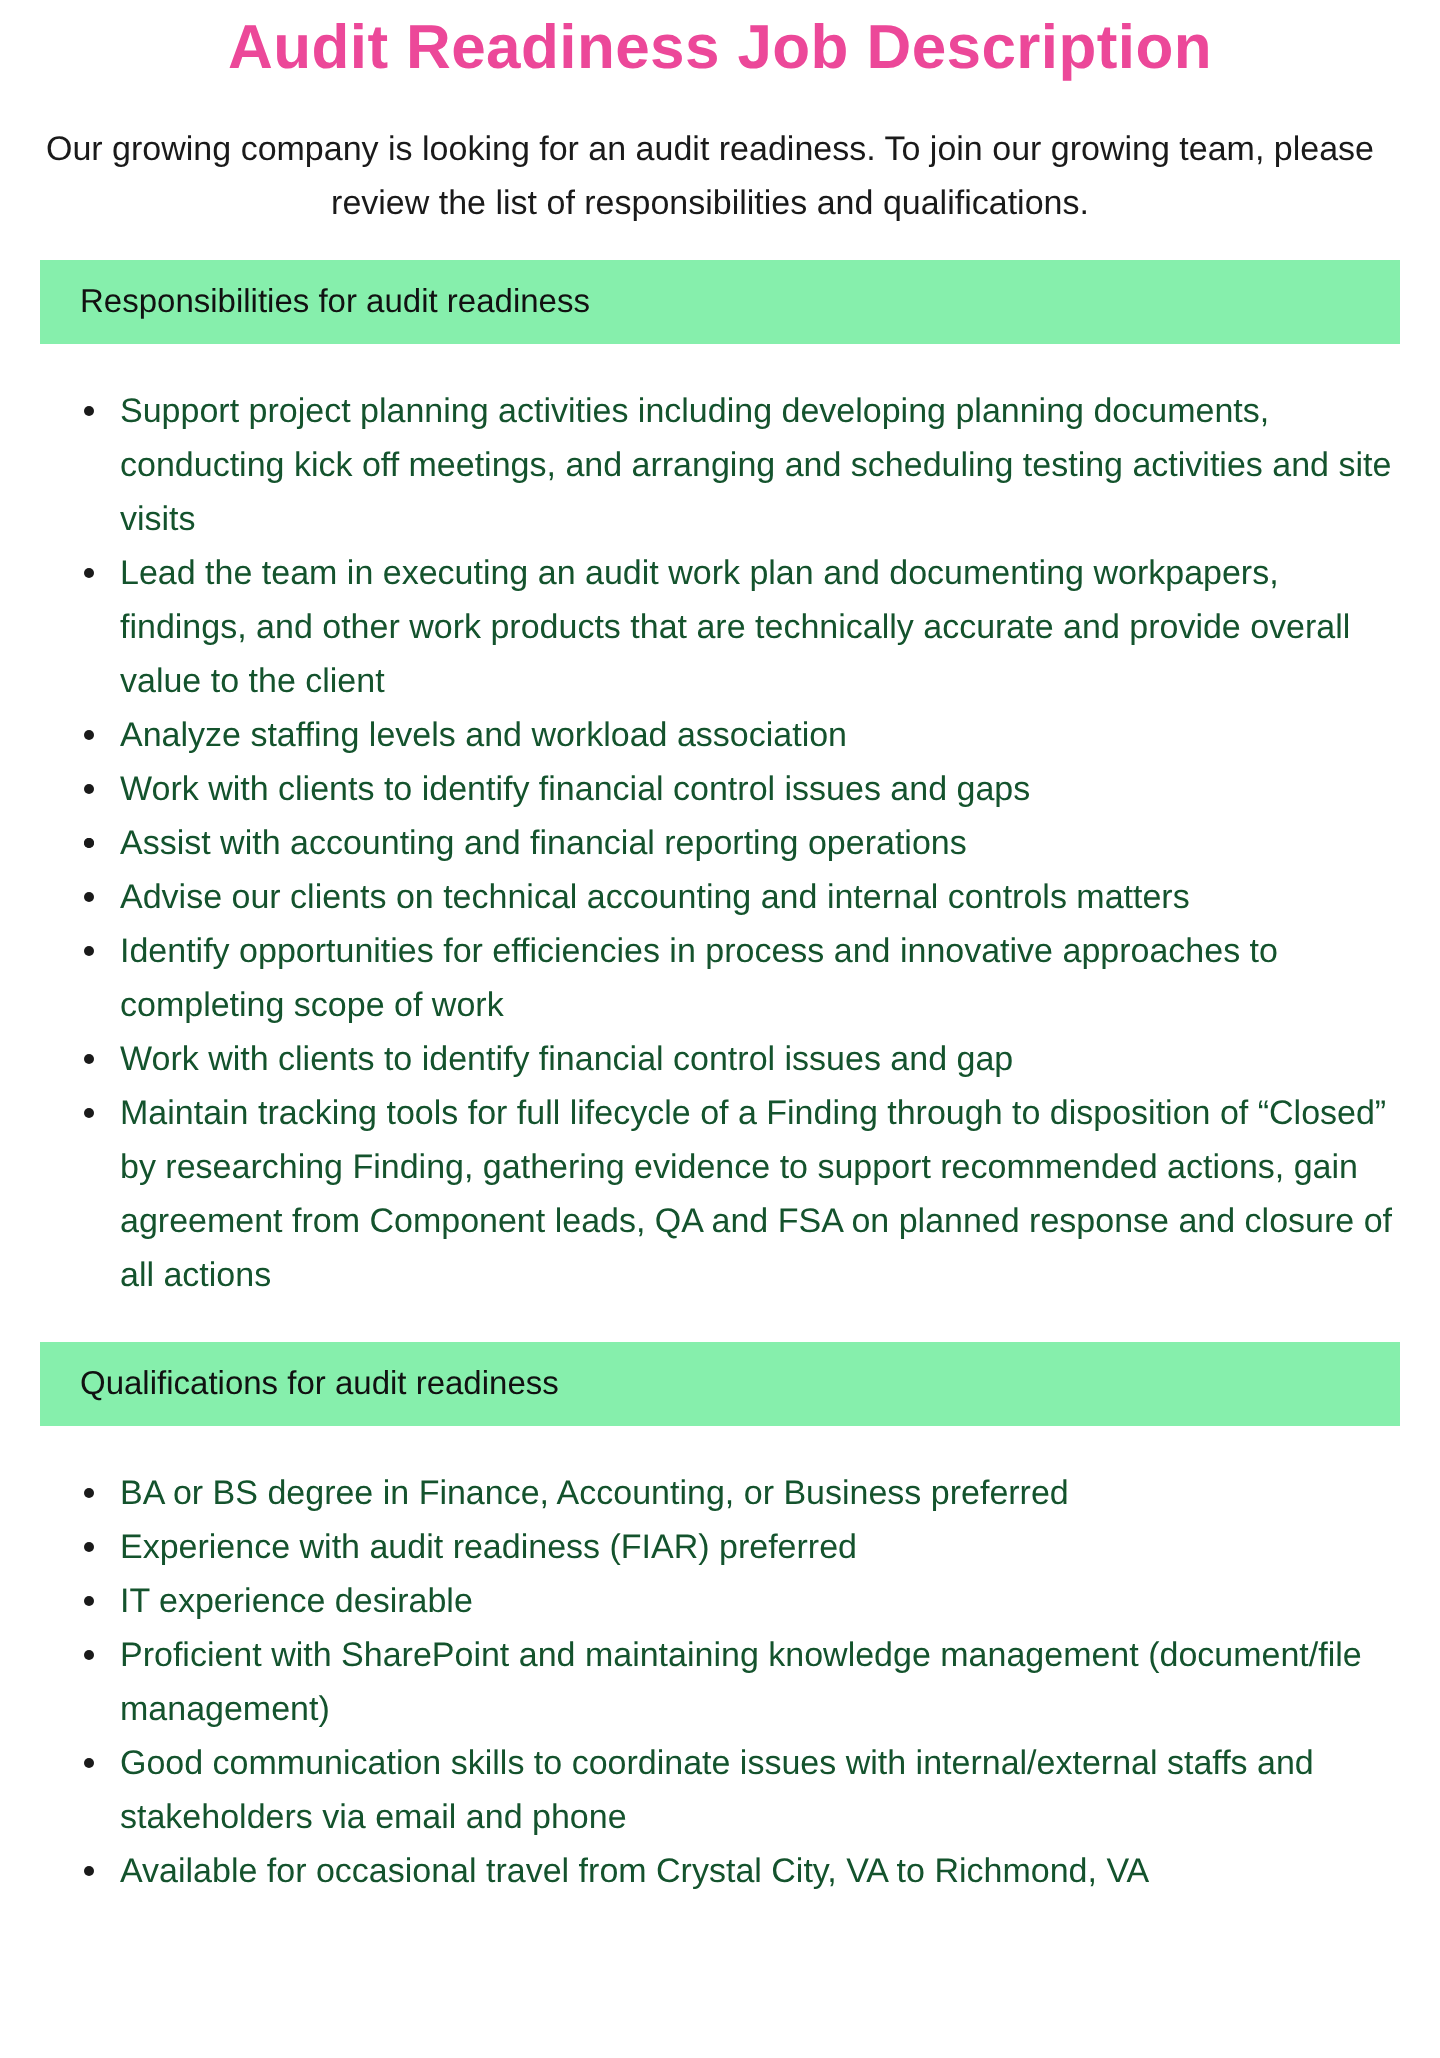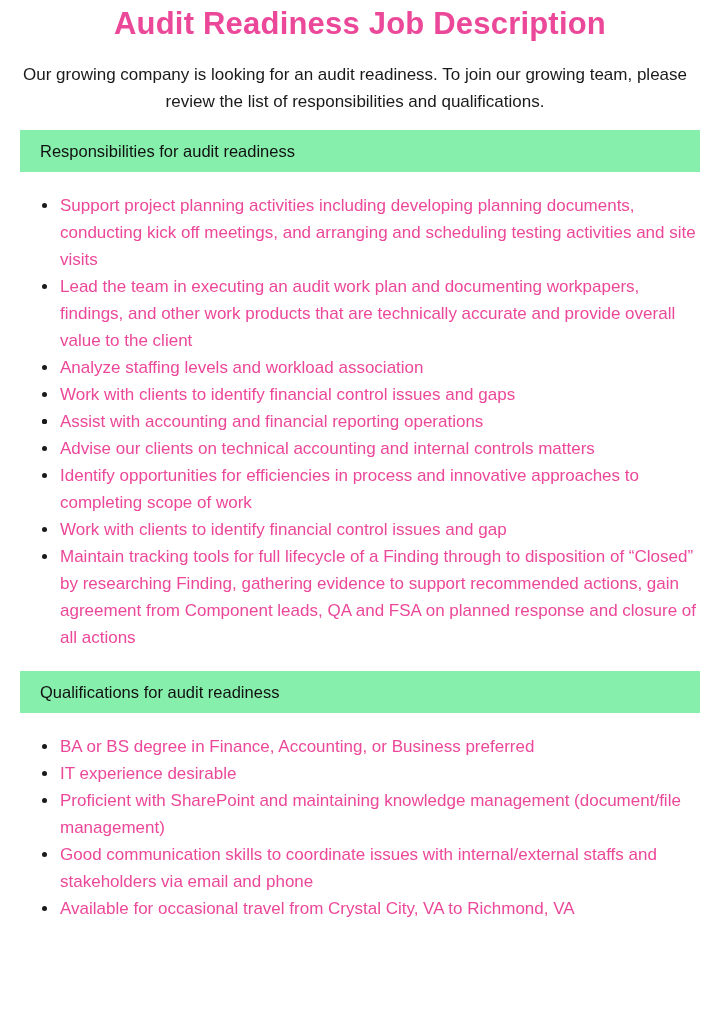--- a/index.html
+++ b/index.html
@@ -53,21 +53,21 @@
       margin: 0;
       padding: 0 0 0 20px;
     }
     .list.resp { margin-top: 20px; }
     .list.qual { margin-top: 20px; }
     .list li {
       position: relative;
       padding-left: 20px;
       font-size: 17px;
       line-height: 27px;
-      color: #ec4899;
+      color: #14532d;
     }
     .list li .bullet {
       position: absolute;
       left: 2px;
       top: 11px;
       width: 5px;
       height: 5px;
       border-radius: 50%;
       background: #1a1a1a;
     }
@@ -92,18 +92,19 @@
     <li><span class="bullet"></span><span>Assist with accounting and financial reporting operations</span></li>
     <li><span class="bullet"></span><span>Advise our clients on technical accounting and internal controls matters</span></li>
     <li><span class="bullet"></span><span>Identify opportunities for efficiencies in process and innovative approaches to completing scope of work</span></li>
     <li><span class="bullet"></span><span>Work with clients to identify financial control issues and gap</span></li>
     <li><span class="bullet"></span><span>Maintain tracking tools for full lifecycle of a Finding through to disposition of “Closed” by researching Finding, gathering evidence to support recommended actions, gain agreement from Component leads, QA and FSA on planned response and closure of all actions</span></li>
   </ul>
 
   <div class="section-header qual-header">Qualifications for audit readiness</div>
   <ul class="list qual">
     <li><span class="bullet"></span><span>BA or BS degree in Finance, Accounting, or Business preferred</span></li>
+    <li><span class="bullet"></span><span>Experience with audit readiness (FIAR) preferred</span></li>
     <li><span class="bullet"></span><span>IT experience desirable</span></li>
     <li><span class="bullet"></span><span>Proficient with SharePoint and maintaining knowledge management (document/file management)</span></li>
     <li><span class="bullet"></span><span>Good communication skills to coordinate issues with internal/external staffs and stakeholders via email and phone</span></li>
     <li><span class="bullet"></span><span>Available for occasional travel from Crystal City, VA to Richmond, VA</span></li>
   </ul>
 </div>
 
 </body></html>

